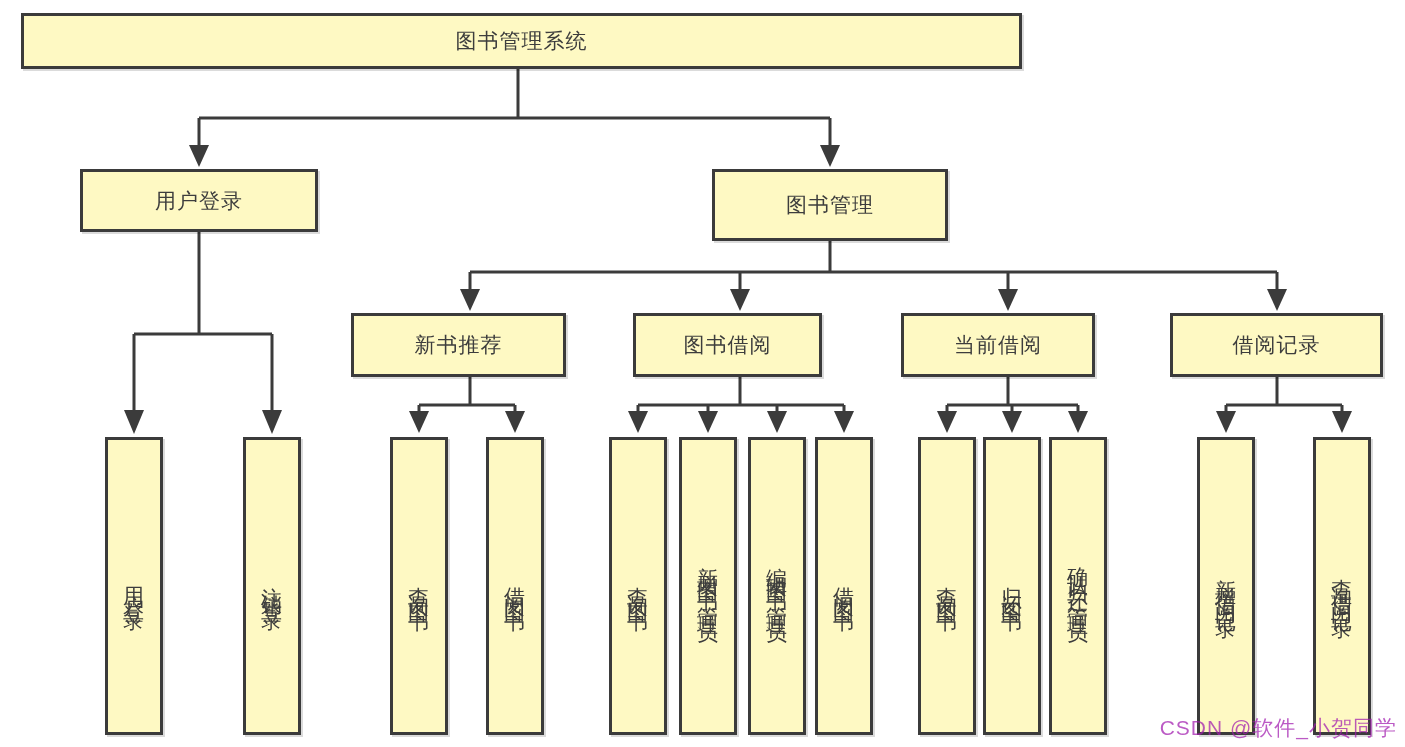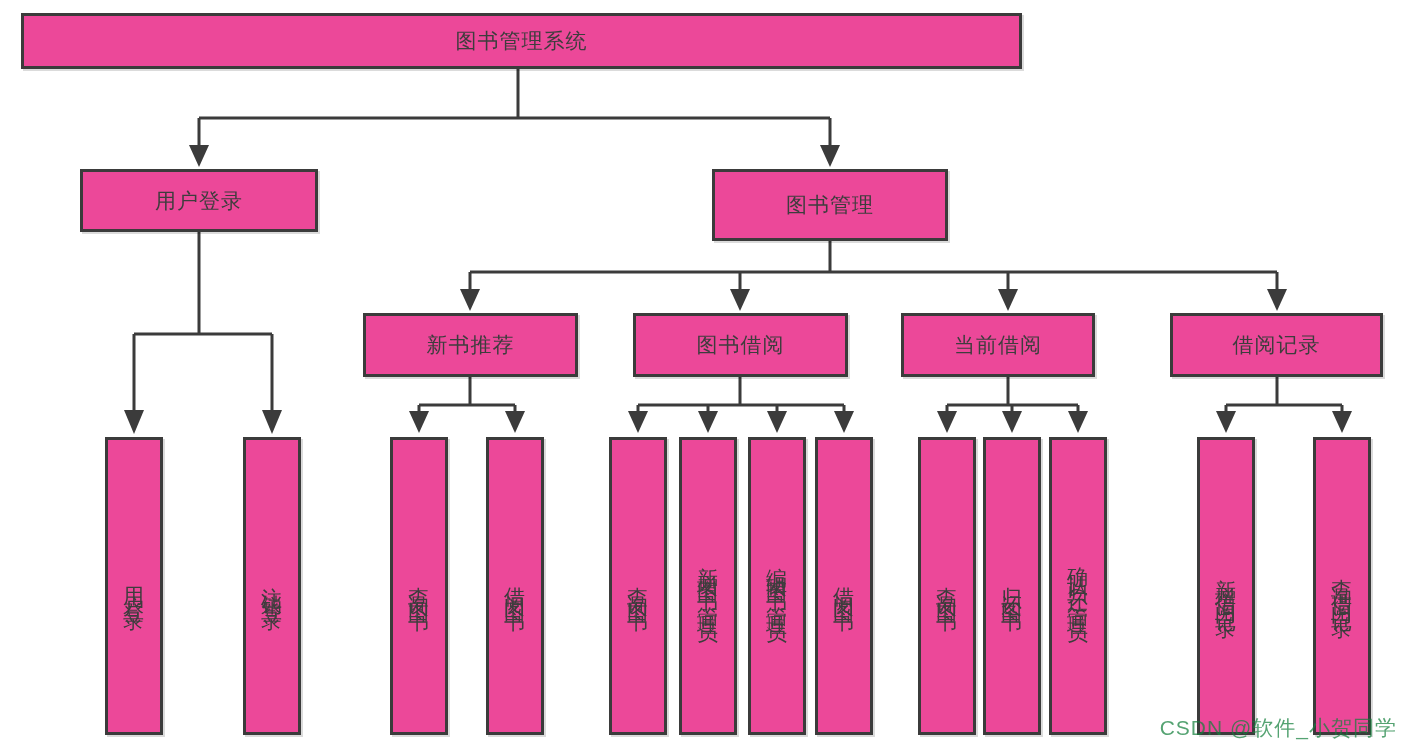--- a/index.html
+++ b/index.html
@@ -26,21 +26,21 @@
     stroke-width: 3;
     fill: none;
   }
   .wires polygon {
     fill: #3b3b3b;
     stroke: none;
   }
   .node {
     position: absolute;
     box-sizing: border-box;
-    background: #ec4899;
+    background: #fef9c3;
     border: 3px solid #3b3b3b;
     box-shadow: 2px 2px 0 rgba(0,0,0,0.14);
     display: flex;
     align-items: center;
     justify-content: center;
     color: #3d3d3d;
   }
   .hnode {
     font-size: 21px;
     letter-spacing: 1px;
@@ -54,21 +54,21 @@
     letter-spacing: 8px;
     line-height: 1;
     white-space: nowrap;
   }
   .watermark {
     position: absolute;
     right: 8px;
     bottom: 5px;
     font-size: 21px;
     letter-spacing: 1px;
-    color: #15803d;
+    color: #a21caf;
     opacity: 0.72;
     white-space: nowrap;
   }
 </style>
 </head>
 <body>
 
 <div class="canvas">
 
   <svg class="wires" viewBox="0 0 1405 747" xmlns="http://www.w3.org/2000/svg">
@@ -111,24 +111,24 @@
     <span>图书管理系统</span>
   </div>
 
   <div class="node hnode" style="left:80px;top:169px;width:238px;height:63px">
     <span>用户登录</span>
   </div>
   <div class="node hnode" style="left:712px;top:169px;width:236px;height:72px">
     <span>图书管理</span>
   </div>
 
-  <div class="node hnode" style="left:363px;top:313px;width:215px;height:64px">
+  <div class="node hnode" style="left:351px;top:313px;width:215px;height:64px">
     <span>新书推荐</span>
   </div>
-  <div class="node hnode" style="left:633px;top:313px;width:215px;height:64px">
+  <div class="node hnode" style="left:633px;top:313px;width:189px;height:64px">
     <span>图书借阅</span>
   </div>
   <div class="node hnode" style="left:901px;top:313px;width:194px;height:64px">
     <span>当前借阅</span>
   </div>
   <div class="node hnode" style="left:1170px;top:313px;width:213px;height:64px">
     <span>借阅记录</span>
   </div>
 
   <div class="node vnode" style="left:105px;top:437px;width:58px;height:298px">

